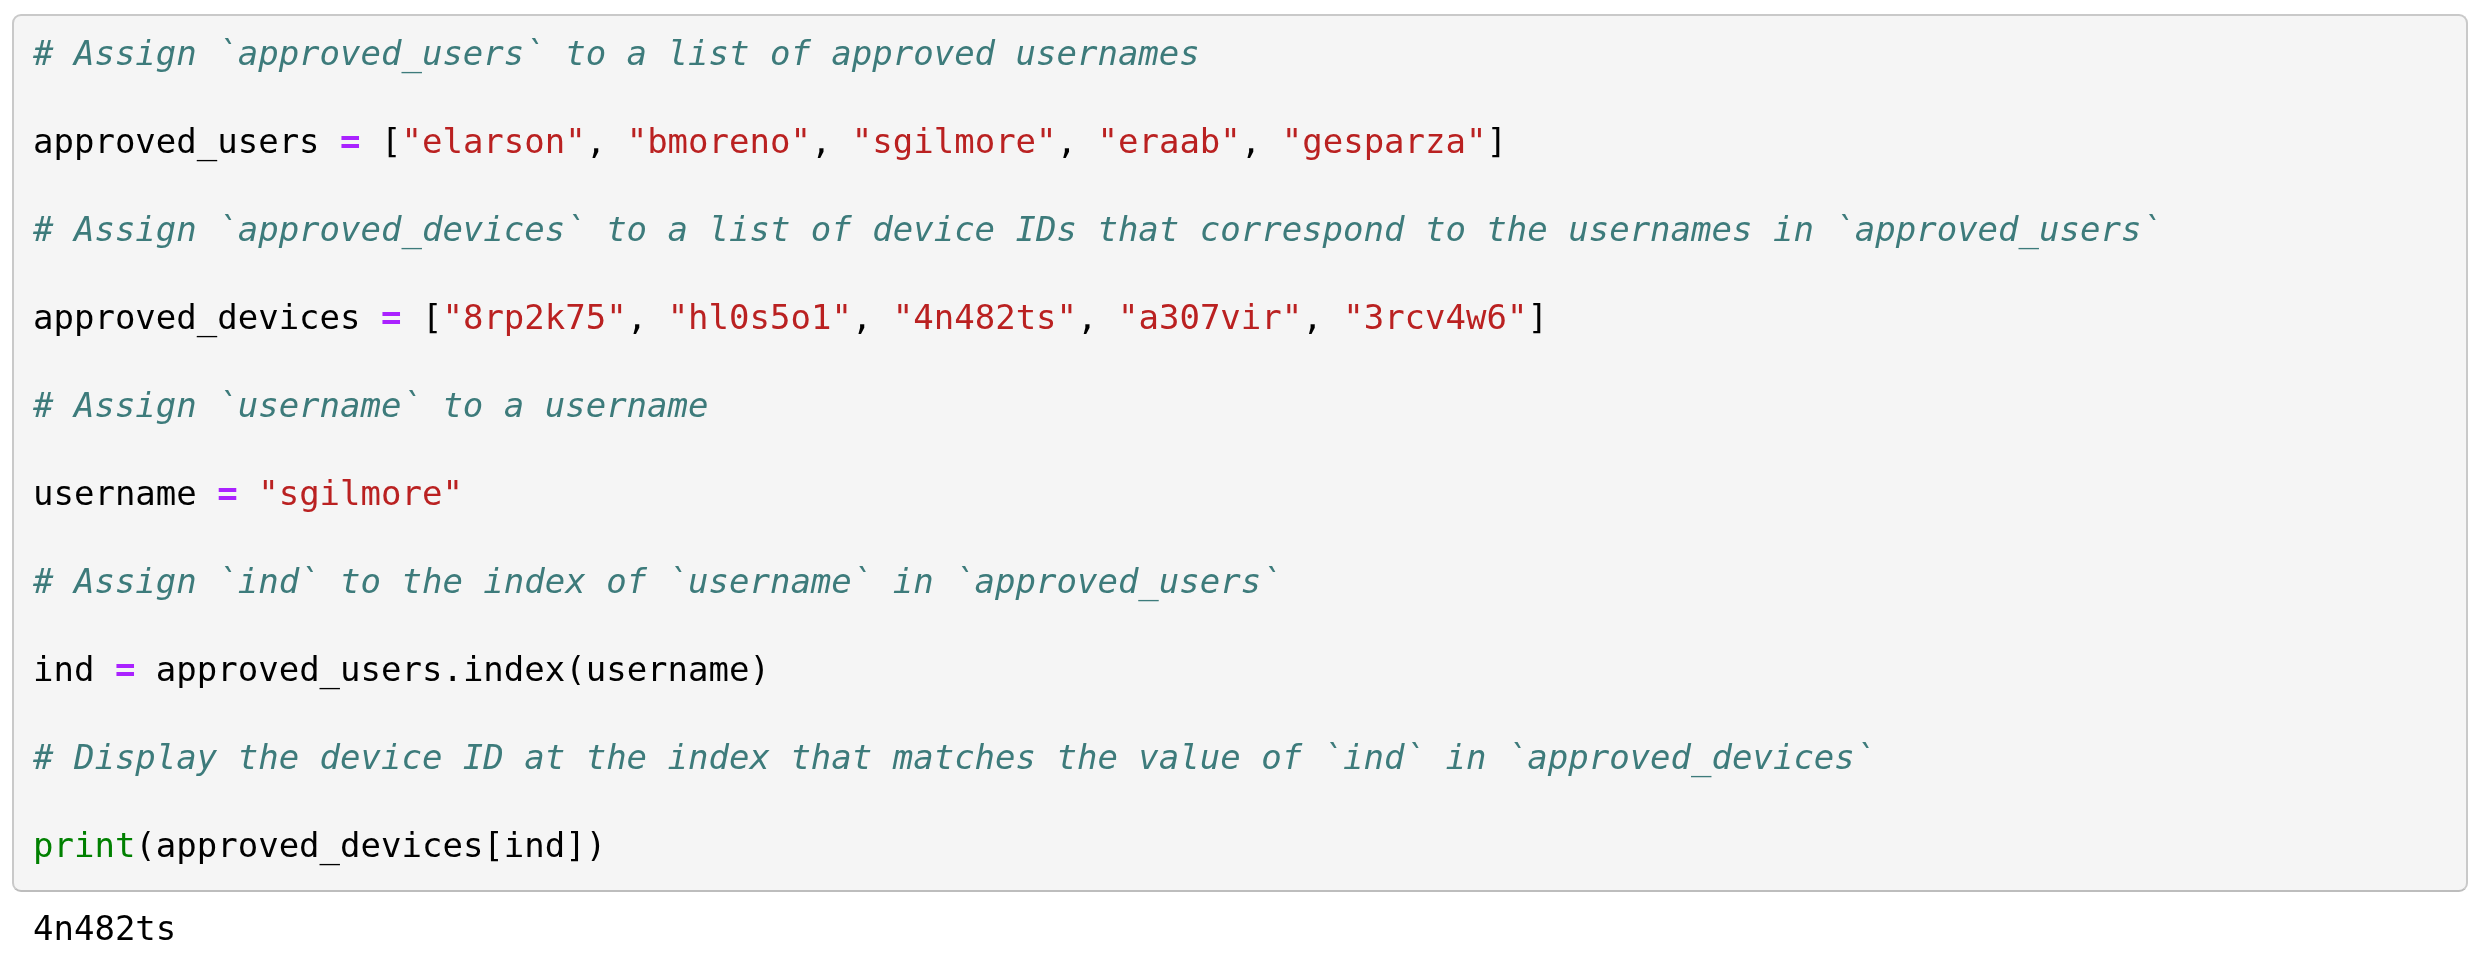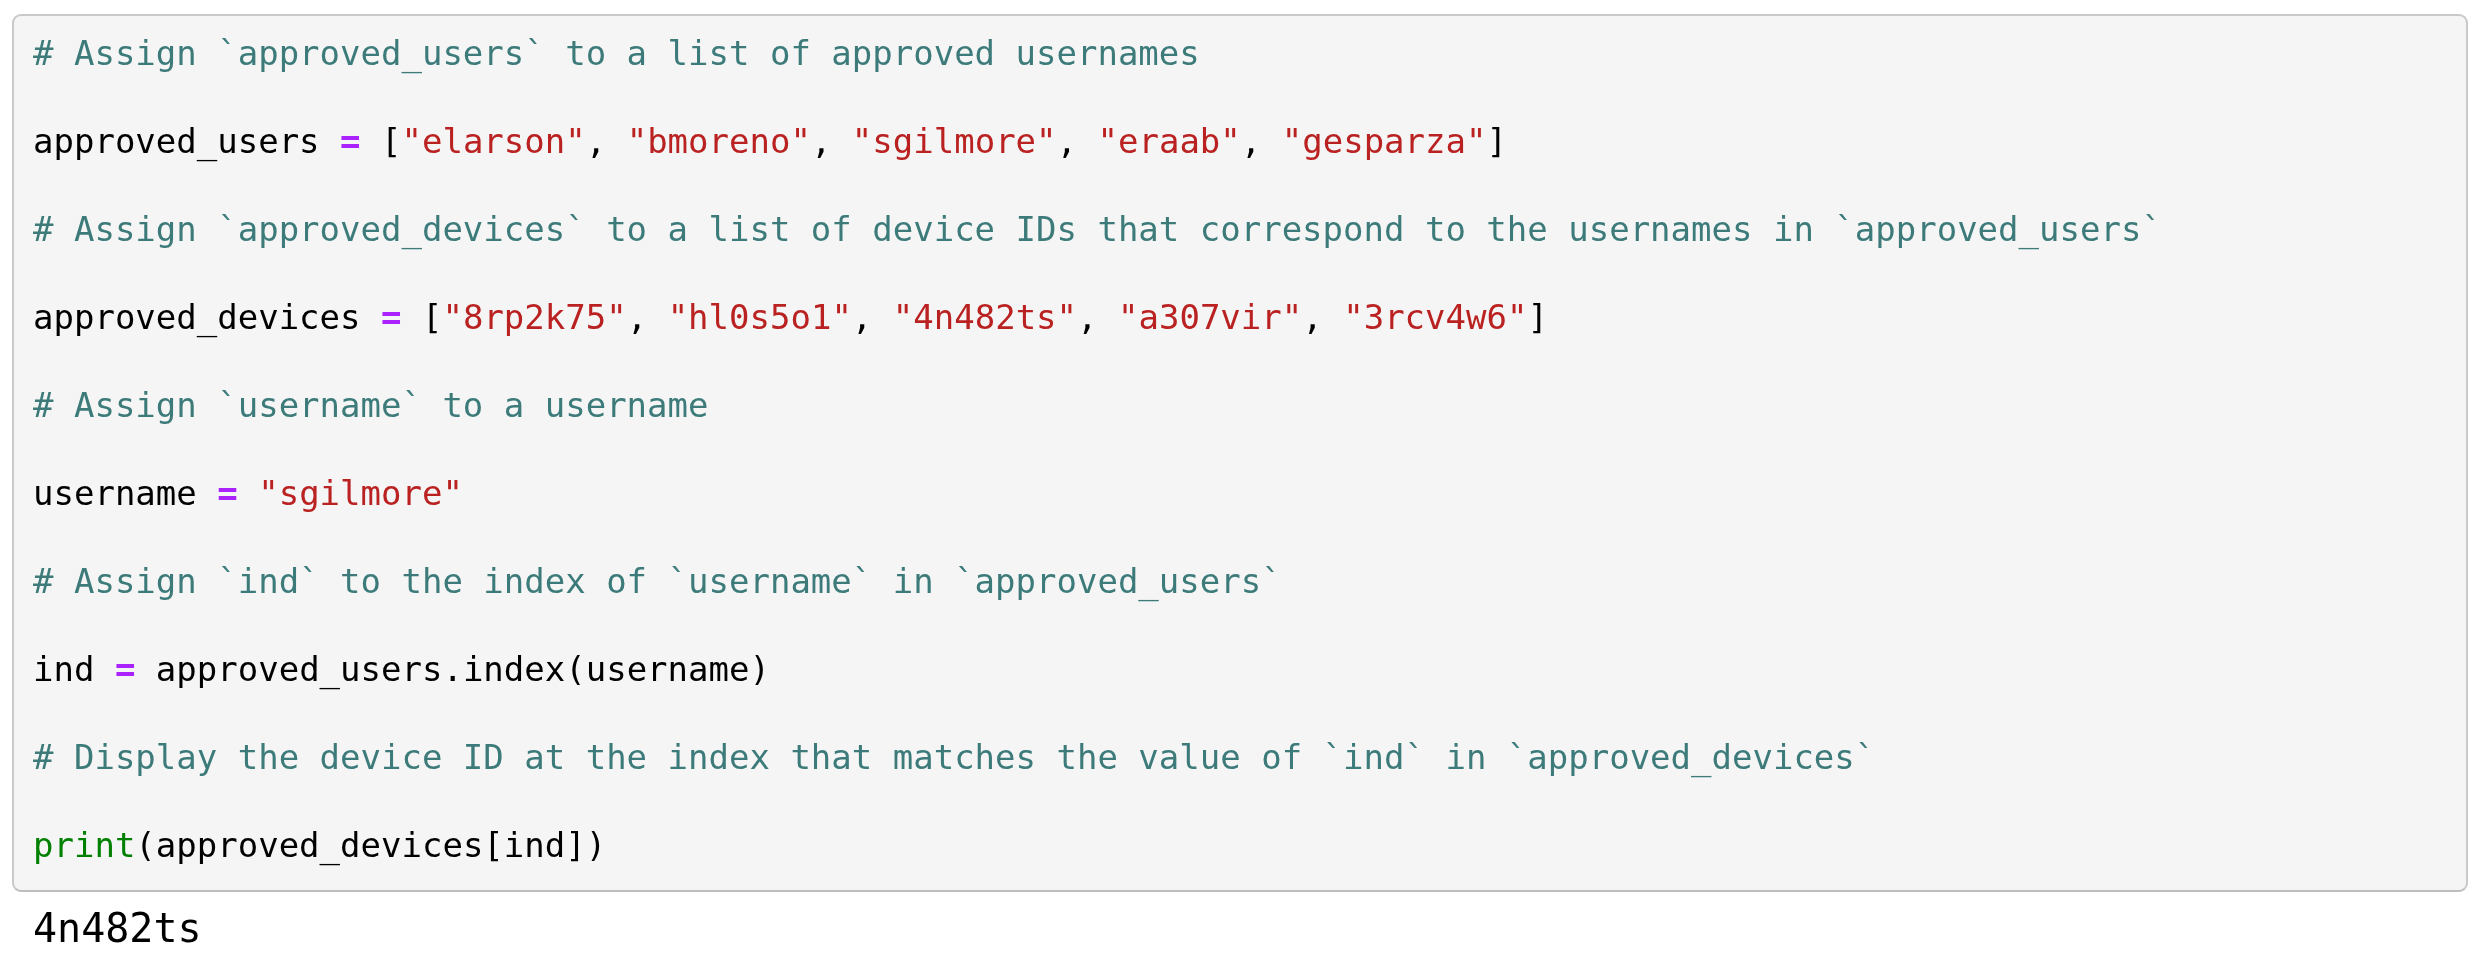--- a/index.html
+++ b/index.html
@@ -35,30 +35,30 @@
     padding: 15px 20px 15px 19px;
     overflow: hidden;
   }
   .code-lines {
     font-size: 34px;
     line-height: 44px;
     color: var(--code-text);
     white-space: pre;
   }
   .code-line { min-height: 44px; }
-  .tok-com { color: var(--comment); }
+  .tok-com { color: var(--comment); font-style: italic; }
   .tok-str { color: var(--string); }
   .tok-op  { color: var(--operator); font-weight: bold; }
   .tok-bi  { color: var(--builtin); margin-top: 12px; }
   .tok-p   { color: var(--code-text); }
   .cell-output {
     position: absolute;
     left: 33px;
     top: 906px;
-    font-size: 40px;
+    font-size: 34px;
     line-height: 44px;
     color: var(--output-text);
     white-space: pre;
   }
 </style>
 </head>
 <body>
 
 <div class="code-cell">
   <div class="code-lines"><div class="code-line"><span class="tok-com"># Assign `approved_users` to a list of approved usernames</span></div><div class="code-line">&nbsp;</div><div class="code-line"><span class="tok-p">approved_users </span><span class="tok-op">=</span><span class="tok-p"> [</span><span class="tok-str">"elarson"</span><span class="tok-p">, </span><span class="tok-str">"bmoreno"</span><span class="tok-p">, </span><span class="tok-str">"sgilmore"</span><span class="tok-p">, </span><span class="tok-str">"eraab"</span><span class="tok-p">, </span><span class="tok-str">"gesparza"</span><span class="tok-p">]</span></div><div class="code-line">&nbsp;</div><div class="code-line"><span class="tok-com"># Assign `approved_devices` to a list of device IDs that correspond to the usernames in `approved_users`</span></div><div class="code-line">&nbsp;</div><div class="code-line"><span class="tok-p">approved_devices </span><span class="tok-op">=</span><span class="tok-p"> [</span><span class="tok-str">"8rp2k75"</span><span class="tok-p">, </span><span class="tok-str">"hl0s5o1"</span><span class="tok-p">, </span><span class="tok-str">"4n482ts"</span><span class="tok-p">, </span><span class="tok-str">"a307vir"</span><span class="tok-p">, </span><span class="tok-str">"3rcv4w6"</span><span class="tok-p">]</span></div><div class="code-line">&nbsp;</div><div class="code-line"><span class="tok-com"># Assign `username` to a username</span></div><div class="code-line">&nbsp;</div><div class="code-line"><span class="tok-p">username </span><span class="tok-op">=</span><span class="tok-p"> </span><span class="tok-str">"sgilmore"</span></div><div class="code-line">&nbsp;</div><div class="code-line"><span class="tok-com"># Assign `ind` to the index of `username` in `approved_users`</span></div><div class="code-line">&nbsp;</div><div class="code-line"><span class="tok-p">ind </span><span class="tok-op">=</span><span class="tok-p"> approved_users.index(username)</span></div><div class="code-line">&nbsp;</div><div class="code-line"><span class="tok-com"># Display the device ID at the index that matches the value of `ind` in `approved_devices`</span></div><div class="code-line">&nbsp;</div><div class="code-line"><span class="tok-bi">print</span><span class="tok-p">(approved_devices[ind])</span></div></div>

